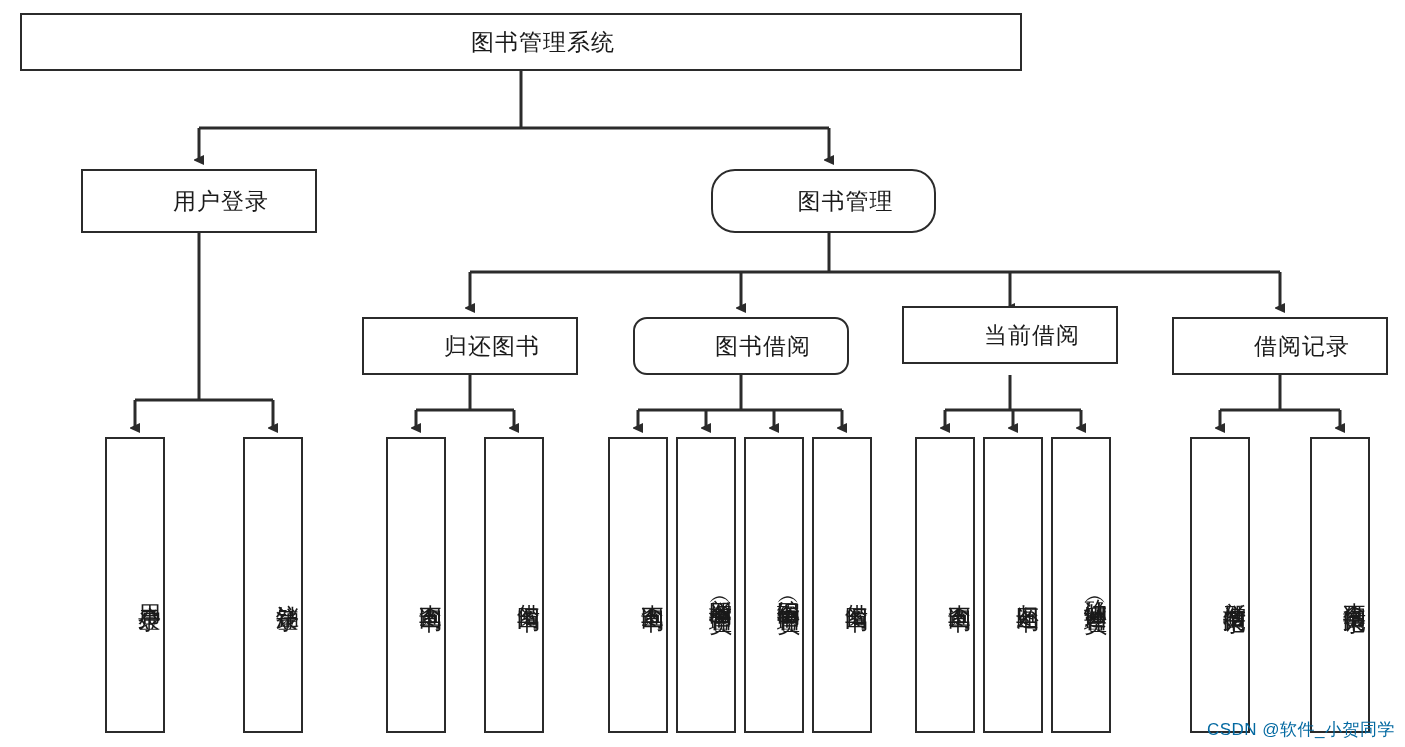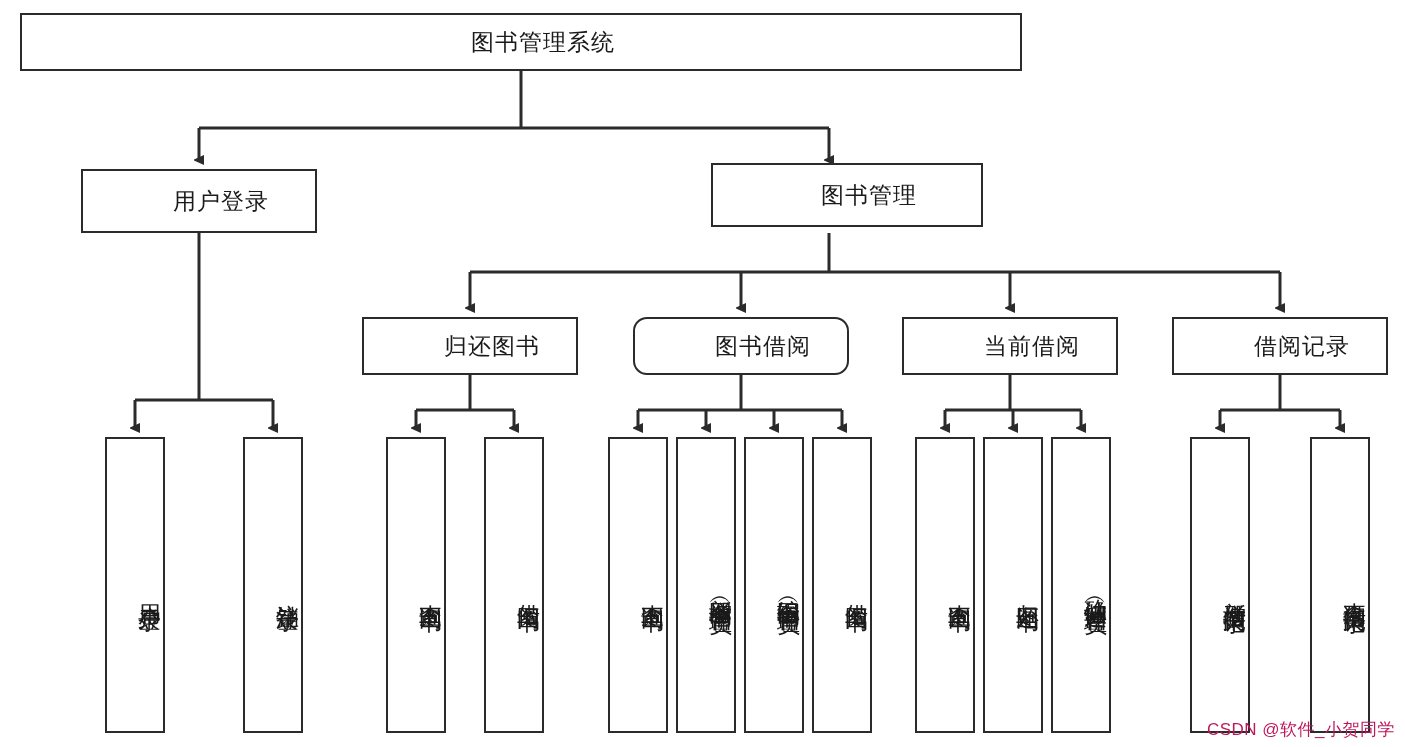--- a/index.html
+++ b/index.html
@@ -55,21 +55,21 @@
     writing-mode: vertical-rl;
     text-orientation: upright;
     white-space: normal;
     display: block;
   }
   .watermark {
     position: absolute;
     right: 10px;
     bottom: 6px;
     font-size: 17px;
-    color: #be185d;
+    color: #0369a1;
     letter-spacing: 0.5px;
     white-space: nowrap;
   }
 </style>
 </head>
 <body>
 
 <div id="canvas">
 
   <svg id="edges" viewBox="0 0 1405 747">
@@ -121,25 +121,25 @@
       <path d="M1280,375 L1280,410"></path>
       <path d="M1220,410 L1340,410"></path>
       <path d="M1220,410 L1220,428" marker-end="url(#arrow)"></path>
       <path d="M1340,410 L1340,428" marker-end="url(#arrow)"></path>
     </g>
   </svg>
 
   <div class="node horiz" id="node-root" style="left: 20px; top: 13px; width: 1002px; height: 58px;">图书管理系统</div>
 
   <div class="node horiz" id="node-l2-0" style="left: 81px; top: 169px; width: 236px; height: 64px;">用户登录</div>
-  <div class="node horiz" id="node-l2-1" style="left: 711px; top: 163px; width: 272px; height: 64px;">图书管理</div>
+  <div class="node horiz" id="node-l2-1" style="left: 711px; top: 169px; width: 225px; height: 64px; border-radius: 24px;">图书管理</div>
 
   <div class="node horiz" id="node-l3-0" style="left: 362px; top: 317px; width: 216px; height: 58px;">归还图书</div>
   <div class="node horiz" id="node-l3-1" style="left: 633px; top: 317px; width: 216px; height: 58px; border-radius: 14px;">图书借阅</div>
-  <div class="node horiz" id="node-l3-2" style="left: 902px; top: 317px; width: 216px; height: 58px;">当前借阅</div>
+  <div class="node horiz" id="node-l3-2" style="left: 902px; top: 306px; width: 216px; height: 58px;">当前借阅</div>
   <div class="node horiz" id="node-l3-3" style="left: 1172px; top: 317px; width: 216px; height: 58px;">借阅记录</div>
 
   <div class="node vert" id="node-leaf-0" style="left: 105px; top: 437px; width: 60px; height: 296px;">
     <span class="vtext">用户登录</span>
   </div>
   <div class="node vert" id="node-leaf-1" style="left: 243px; top: 437px; width: 60px; height: 296px;">
     <span class="vtext">注销登录</span>
   </div>
   <div class="node vert" id="node-leaf-2" style="left: 386px; top: 437px; width: 60px; height: 296px;">
     <span class="vtext">查询图书</span>

